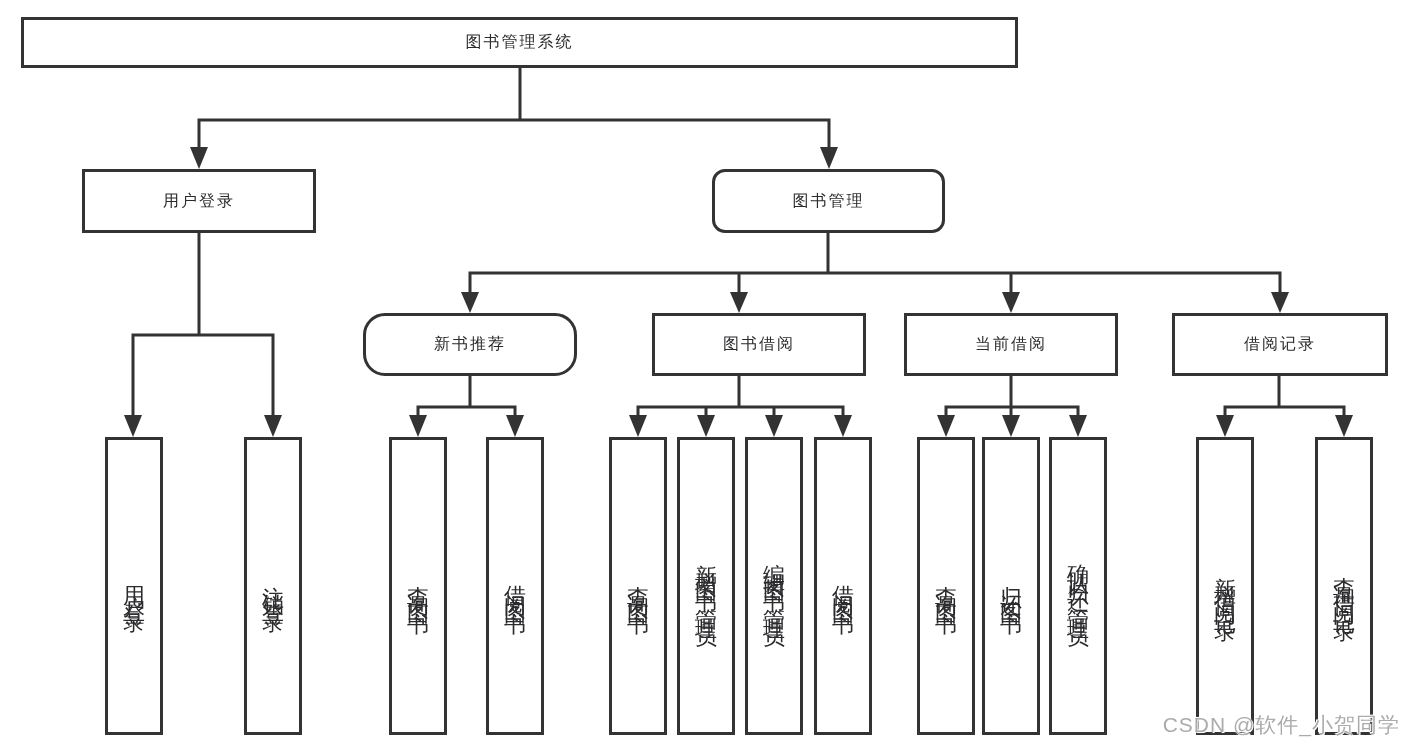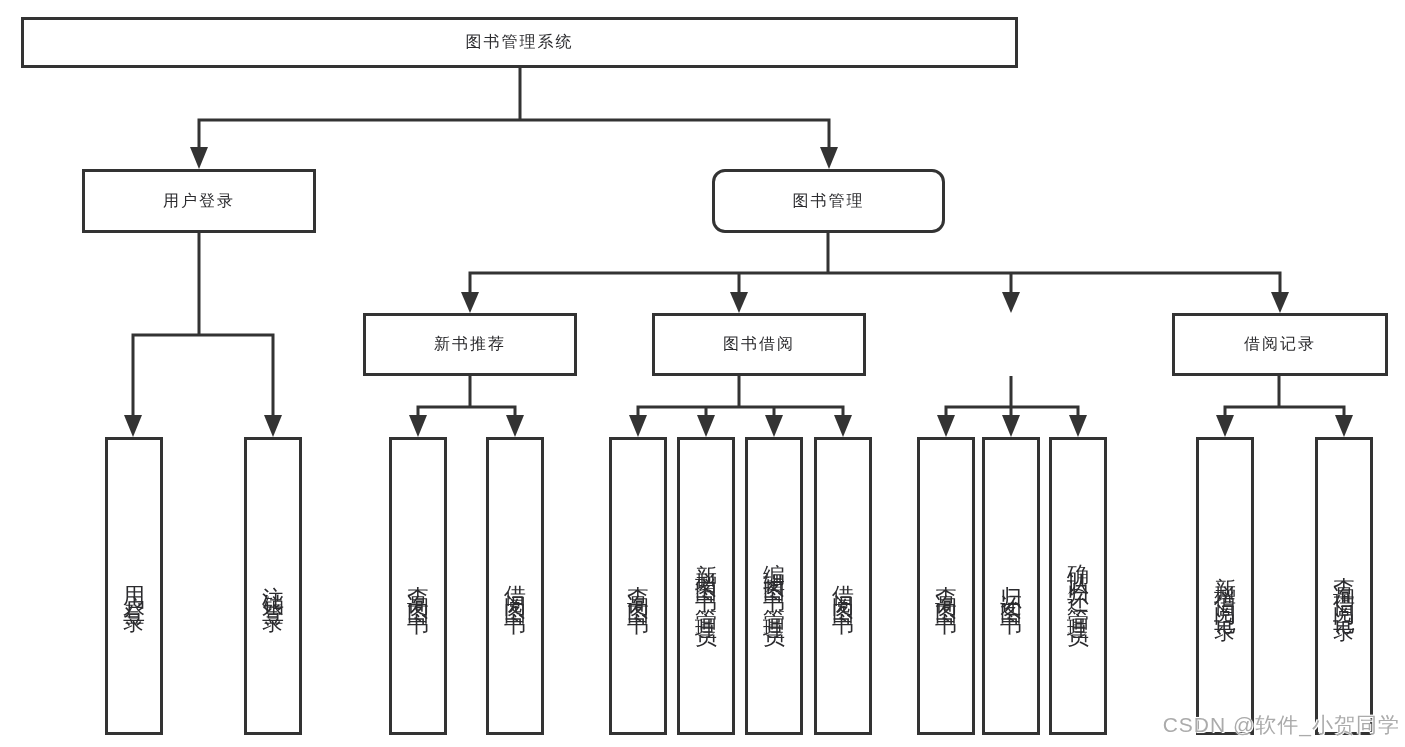--- a/index.html
+++ b/index.html
@@ -37,21 +37,21 @@
   .h-label {
     font-size: 16px;
     letter-spacing: 2px;
     white-space: nowrap;
   }
   .root-box   { left: 21px;  top: 17px;  width: 997px; height: 51px; }
   .l2-box     { top: 169px;  height: 64px; }
   .l2-a       { left: 82px;  width: 234px; }
   .l2-b       { left: 712px; width: 233px; border-radius: 13px; }
   .l3-box     { top: 313px;  height: 63px; }
-  .l3-a       { left: 363px;  width: 214px; }
+  .l3-a       { left: 363px;  width: 214px; border-radius: 22px; }
   .l3-b       { left: 632px;  width: 214px; margin-left: 20px; }
   .l3-c       { left: 904px;  width: 214px; }
   .l3-d       { left: 1172px; width: 216px; }
   .leaf-box   { top: 437px; height: 298px; width: 58px; }
   .v-label {
     writing-mode: vertical-rl;
     text-orientation: mixed;
     font-size: 22px;
     letter-spacing: 9px;
     line-height: 1;
@@ -124,20 +124,23 @@
   <div class="box l2-box l2-b">
     <span class="h-label">图书管理</span>
   </div>
 
   <div class="box l3-box l3-a">
     <span class="h-label">新书推荐</span>
   </div>
   <div class="box l3-box l3-b">
     <span class="h-label">图书借阅</span>
   </div>
+  <div class="box l3-box l3-c">
+    <span class="h-label">当前借阅</span>
+  </div>
   <div class="box l3-box l3-d">
     <span class="h-label">借阅记录</span>
   </div>
 
   <div class="box leaf-box" style="left:105px">
     <span class="v-label">用户登录</span>
   </div>
   <div class="box leaf-box" style="left:244px">
     <span class="v-label">注销登录</span>
   </div>

